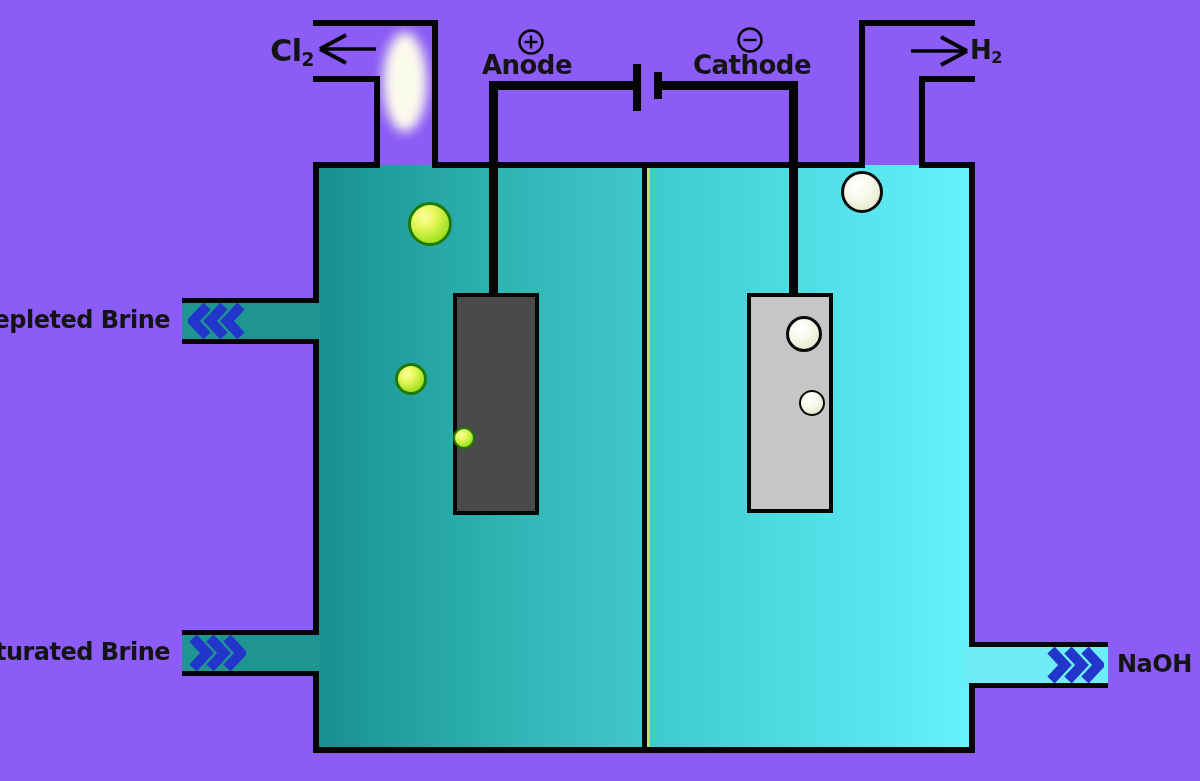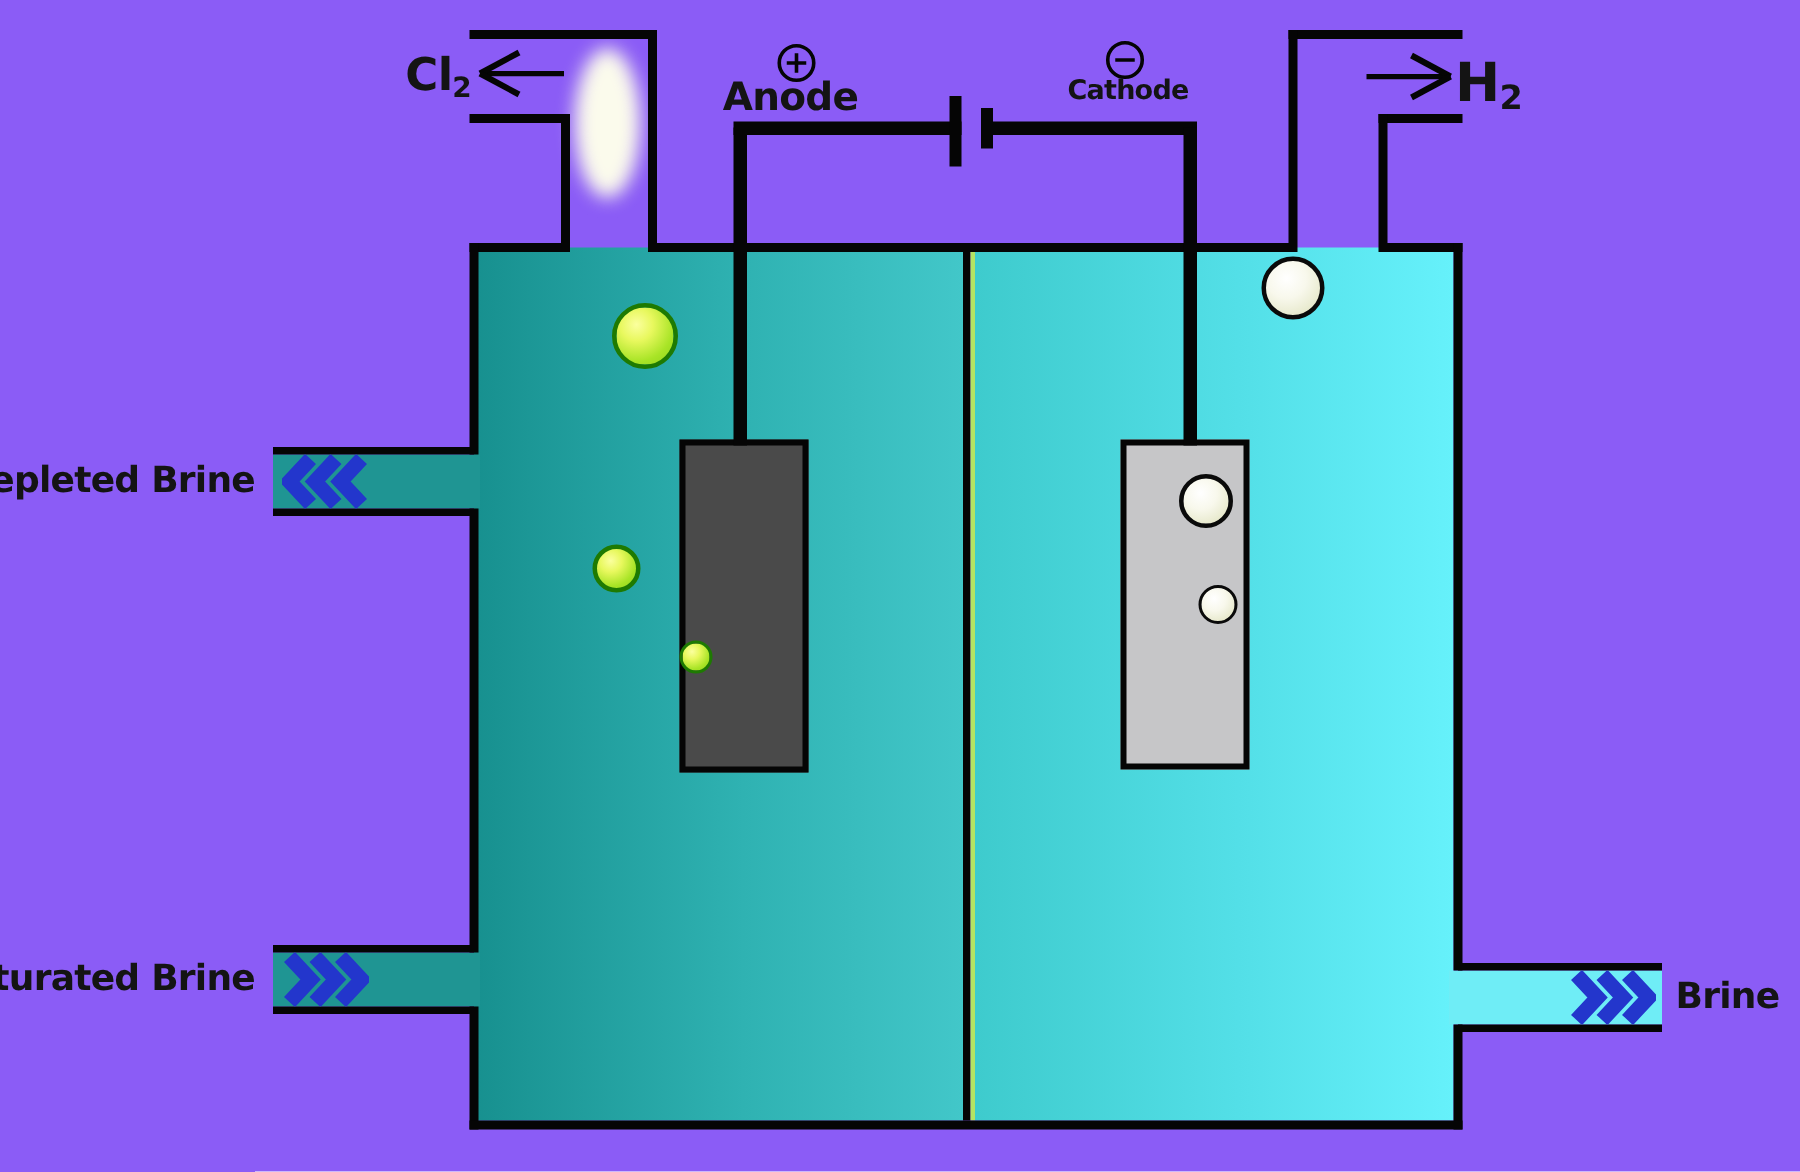--- a/index.html
+++ b/index.html
@@ -101,39 +101,39 @@
     <circle cx="15" cy="15" r="11.5" fill="none" stroke="#050505" stroke-width="2.4"></circle>
     <line x1="15" y1="8.5" x2="15" y2="21.5" stroke="#050505" stroke-width="2.4"></line>
     <line x1="8.5" y1="15" x2="21.5" y2="15" stroke="#050505" stroke-width="2.4"></line>
   </svg>
   <svg class="abs" style="left:735px;top:25px;" width="30" height="30">
     <circle cx="15" cy="15" r="11.5" fill="none" stroke="#050505" stroke-width="2.4"></circle>
     <line x1="8.5" y1="15" x2="21.5" y2="15" stroke="#050505" stroke-width="2.4"></line>
   </svg>
 
   <div class="lbl center-x" style="left:527px;top:51px;font-size:26px;">Anode</div>
-  <div class="lbl center-x" style="left:752px;top:51px;font-size:18px;">Cathode</div>
+  <div class="lbl center-x" style="left:752px;top:51px;font-size:26px;">Cathode</div>
 
   <div class="lbl" style="right:886px;top:34px;font-size:30px;"><span>Cl</span><span class="sub">2</span></div>
   <svg class="abs" style="left:317px;top:32px;" width="62" height="34">
     <line x1="3" y1="17" x2="59" y2="17" stroke="#050505" stroke-width="3.5"></line>
     <line x1="3" y1="17" x2="29" y2="3" stroke="#050505" stroke-width="4"></line>
     <line x1="3" y1="17" x2="29" y2="31" stroke="#050505" stroke-width="4"></line>
   </svg>
 
   <svg class="abs" style="left:908px;top:34px;" width="62" height="34">
     <line x1="3" y1="17" x2="59" y2="17" stroke="#050505" stroke-width="3.5"></line>
     <line x1="59" y1="17" x2="33" y2="3" stroke="#050505" stroke-width="4"></line>
     <line x1="59" y1="17" x2="33" y2="31" stroke="#050505" stroke-width="4"></line>
   </svg>
-  <div class="lbl" style="left:970px;top:36px;font-size:36px;text-align:right;"><span>H</span><span class="sub">2</span></div>
+  <div class="lbl" style="left:970px;top:36px;font-size:26px;text-align:right;"><span>H</span><span class="sub">2</span></div>
 
   <div class="lbl" style="right:1030px;top:307px;">Depleted Brine</div>
   <div class="lbl" style="right:1030px;top:639px;">Saturated Brine</div>
-  <div class="lbl" style="left:1117px;top:651px;">Brine</div>
+  <div class="lbl" style="left:1117px;top:651px;">NaOH</div>
 
   <svg class="abs" style="left:188px;top:303px;" width="58" height="36" viewBox="0 0 58 36">
     <g fill="none" stroke="#2336cc" stroke-width="10">
       <polyline points="19,3 5,18 19,33"></polyline>
       <polyline points="36,3 22,18 36,33"></polyline>
       <polyline points="53,3 39,18 53,33"></polyline>
     </g>
   </svg>
   <svg class="abs" style="left:188px;top:635px;" width="58" height="36" viewBox="0 0 58 36">
     <g fill="none" stroke="#2336cc" stroke-width="10">

